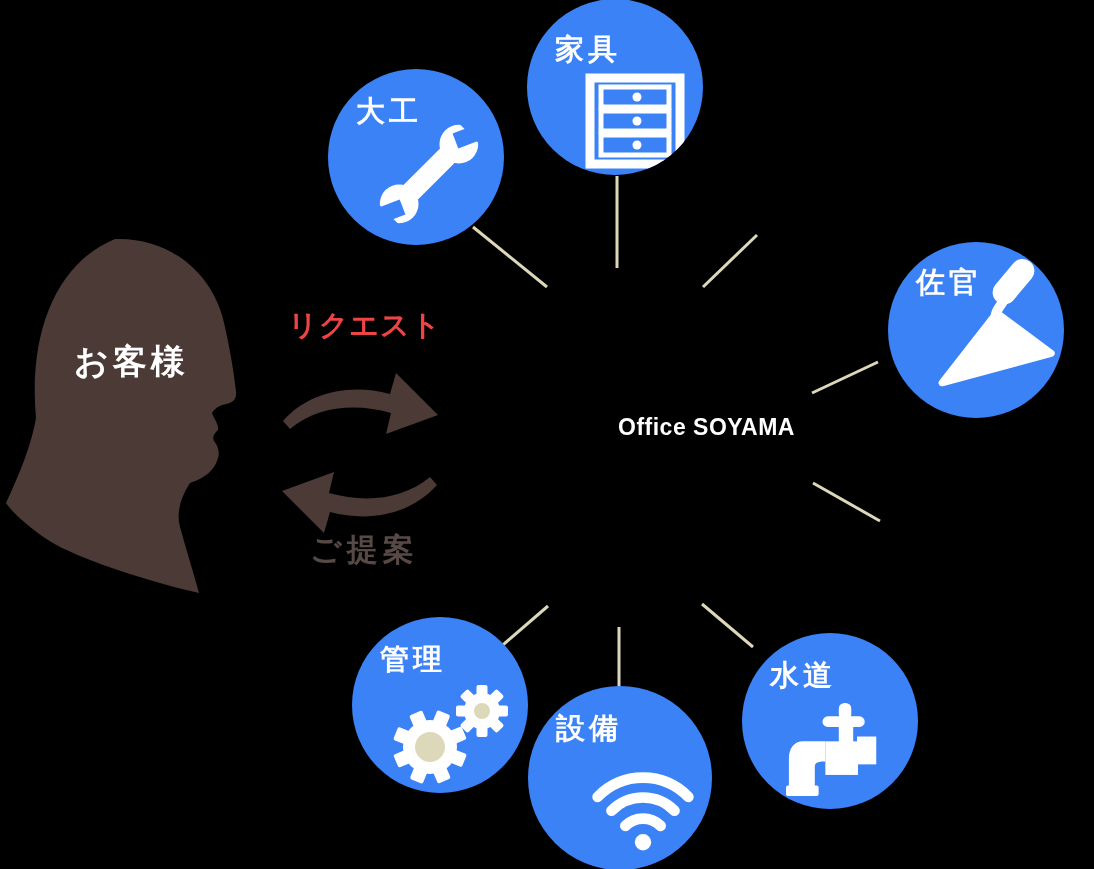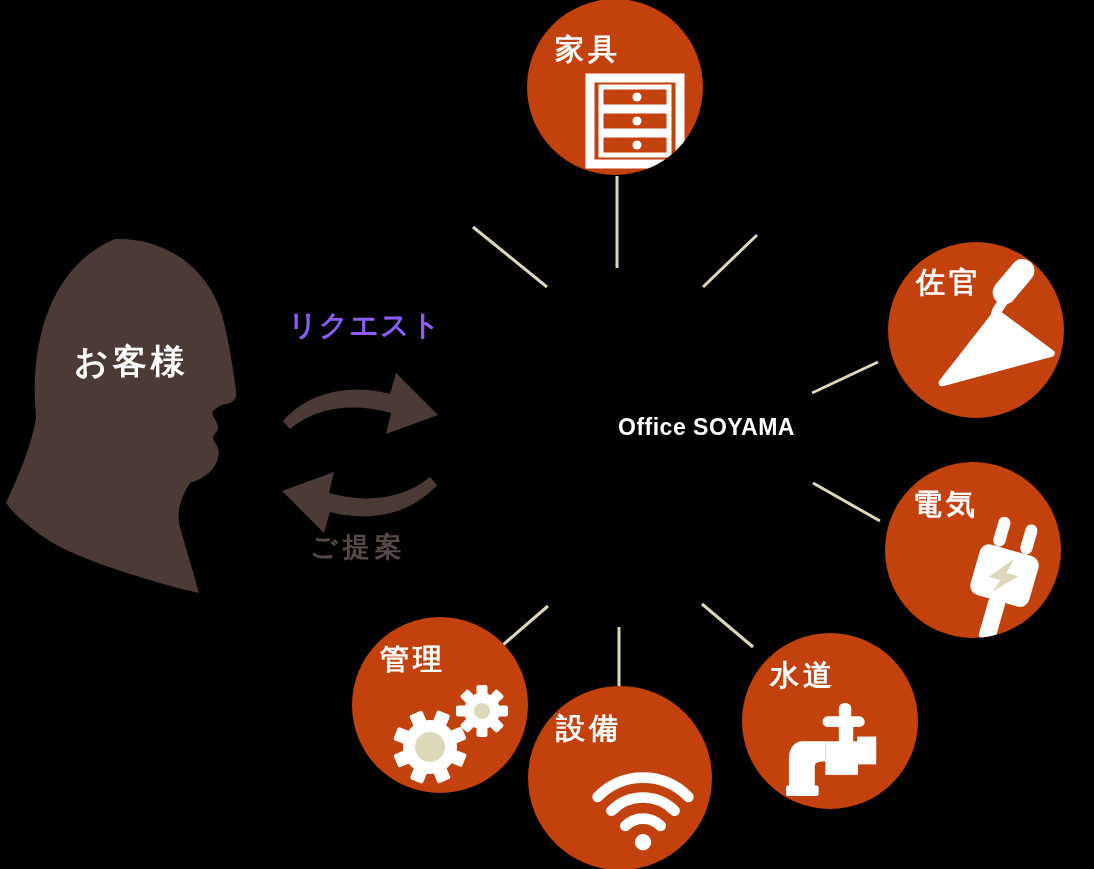--- a/index.html
+++ b/index.html
@@ -2,21 +2,21 @@
 <html><head>
 <meta charset="utf-8">
 <style>
   html,body{margin:0;padding:0;background:#000;}
   .stage{
     position:relative;width:1094px;height:869px;background:#000;overflow:hidden;
     font-family:"Liberation Sans","DejaVu Sans",sans-serif;
   }
   .stage svg.underlay{position:absolute;left:0;top:0;width:1094px;height:869px;}
   .trade-circle{
-    position:absolute;border-radius:50%;background:#c2410c;overflow:hidden;
+    position:absolute;border-radius:50%;background:#3b82f6;overflow:hidden;
   }
   .trade-label{
     position:absolute;left:28px;top:28px;color:#fff;font-weight:bold;
     font-size:29px;letter-spacing:4px;line-height:1;white-space:nowrap;
   }
   .trade-icon{position:absolute;}
   
   .pos-daiku  {left:328px;top:69px; width:176px;height:176px;}
   .pos-kagu   {left:527px;top:-1px; width:176px;height:176px;}
   .pos-tosou  {left:735px;top:77px; width:176px;height:176px;}
@@ -34,26 +34,26 @@
   .icon-denki  {left:58px;top:54px;width:122px;height:130px;}
   .icon-suido  {left:44px;top:68px;width:96px;height:96px;}
   .icon-setsubi{left:52px;top:84px;width:126px;height:84px;}
   .icon-kanri  {left:38px;top:56px;width:132px;height:132px;}
   
   .customer-label{
     position:absolute;left:74px;top:306px;color:#fff;font-weight:bold;
     font-size:34px;letter-spacing:4px;line-height:1;white-space:nowrap;margin-top:38px;
   }
   .request-label{
-    position:absolute;left:288px;top:311px;color:#8b5cf6;font-weight:bold;
+    position:absolute;left:288px;top:311px;color:#ef4444;font-weight:bold;
     font-size:29px;letter-spacing:1px;line-height:1;white-space:nowrap;
   }
   .proposal-label{
     position:absolute;left:310px;top:534px;color:#574a46;font-weight:bold;
-    font-size:27px;letter-spacing:5px;line-height:1;white-space:nowrap;
+    font-size:31px;letter-spacing:5px;line-height:1;white-space:nowrap;
   }
   .watermark{
     position:absolute;left:618px;top:414px;color:#ffffff;font-weight:bold;
     font-size:23px;letter-spacing:0.5px;line-height:1.2;white-space:nowrap;
   }
 </style>
 </head>
 <body>
 
 <div class="stage">
@@ -94,20 +94,37 @@
     <path fill="#4b3a35" d="M 437 485 C 412 513 372 523 330 512 L 324 533 L 282 491 L 334 472 L 329 493
          C 365 503 402 500 430 477 Z"></path>
   </svg>
 
   <div class="watermark">Office SOYAMA</div>
 
   <div class="customer-label">お客様</div>
   <div class="request-label">リクエスト</div>
   <div class="proposal-label">ご提案</div>
 
+  <div class="trade-circle pos-daiku">
+    <span class="trade-label">大工</span>
+    <svg class="trade-icon icon-daiku" viewBox="0 0 100 100">
+      <defs>
+        <mask id="m-wrench">
+          <rect width="100" height="100" fill="#fff"></rect>
+          <rect x="43" y="-10" width="14" height="24" fill="#000" transform="rotate(24 50 4)"></rect>
+          <rect x="43" y="86" width="14" height="24" fill="#000" transform="rotate(24 50 96)"></rect>
+        </mask>
+      </defs>
+      <g mask="url(#m-wrench)" fill="#fff" transform="rotate(45 50 50)">
+        <rect x="41" y="8" width="18" height="84" rx="5"></rect>
+        <circle cx="50" cy="13" r="17"></circle>
+        <circle cx="50" cy="87" r="17"></circle>
+      </g>
+    </svg>
+  </div>
 
   <div class="trade-circle pos-kagu">
     <span class="trade-label">家具</span>
     <svg class="trade-icon icon-kagu" viewBox="0 0 100 96">
       <rect x="5" y="5" width="90" height="86" fill="none" stroke="#fff" stroke-width="9"></rect>
       <g fill="none" stroke="#fff" stroke-width="5">
         <rect x="16" y="14" width="68" height="20"></rect>
         <rect x="16" y="38" width="68" height="20"></rect>
         <rect x="16" y="62" width="68" height="20"></rect>
       </g>
@@ -122,32 +139,20 @@
 
   <div class="trade-circle pos-sakan">
     <span class="trade-label">佐官</span>
     <svg class="trade-icon icon-sakan" viewBox="0 0 100 100">
       <path d="M 10 92 L 49 42 L 88 71 Z" fill="#fff" stroke="#fff" stroke-width="5" stroke-linejoin="round"></path>
       <path d="M 50 50 C 45 42 52 38 56 30" fill="none" stroke="#fff" stroke-width="7" stroke-linecap="round"></path>
       <rect x="53" y="1" width="17" height="37" rx="8.5" fill="#fff" transform="rotate(40 61 19)"></rect>
     </svg>
   </div>
 
-  <div class="trade-circle pos-denki">
-    <span class="trade-label">電気</span>
-    <svg class="trade-icon icon-denki" viewBox="0 0 100 106">
-      <g transform="rotate(16 50 50)">
-        <rect x="33" y="2" width="10" height="25" rx="5" fill="#fff"></rect>
-        <rect x="56" y="2" width="10" height="25" rx="5" fill="#fff"></rect>
-        <rect x="25" y="27" width="50" height="43" rx="8" fill="#fff"></rect>
-        <rect x="43" y="69" width="14" height="34" rx="3" fill="#fff"></rect>
-        <path d="M 54 33 L 38 53 L 48 53 L 44 64 L 61 46 L 51 46 Z" fill="#ded8ba"></path>
-      </g>
-    </svg>
-  </div>
 
   <div class="trade-circle pos-suido">
     <span class="trade-label">水道</span>
     <svg class="trade-icon icon-suido" viewBox="0 0 100 100">
       <g fill="#fff">
         <rect x="55" y="2" width="13" height="18" rx="6"></rect>
         <rect x="38" y="16" width="44" height="11" rx="5.5"></rect>
         <rect x="55" y="24" width="15" height="22"></rect>
         <rect x="41" y="42" width="34" height="35"></rect>
         <rect x="74" y="37" width="20" height="29"></rect>

